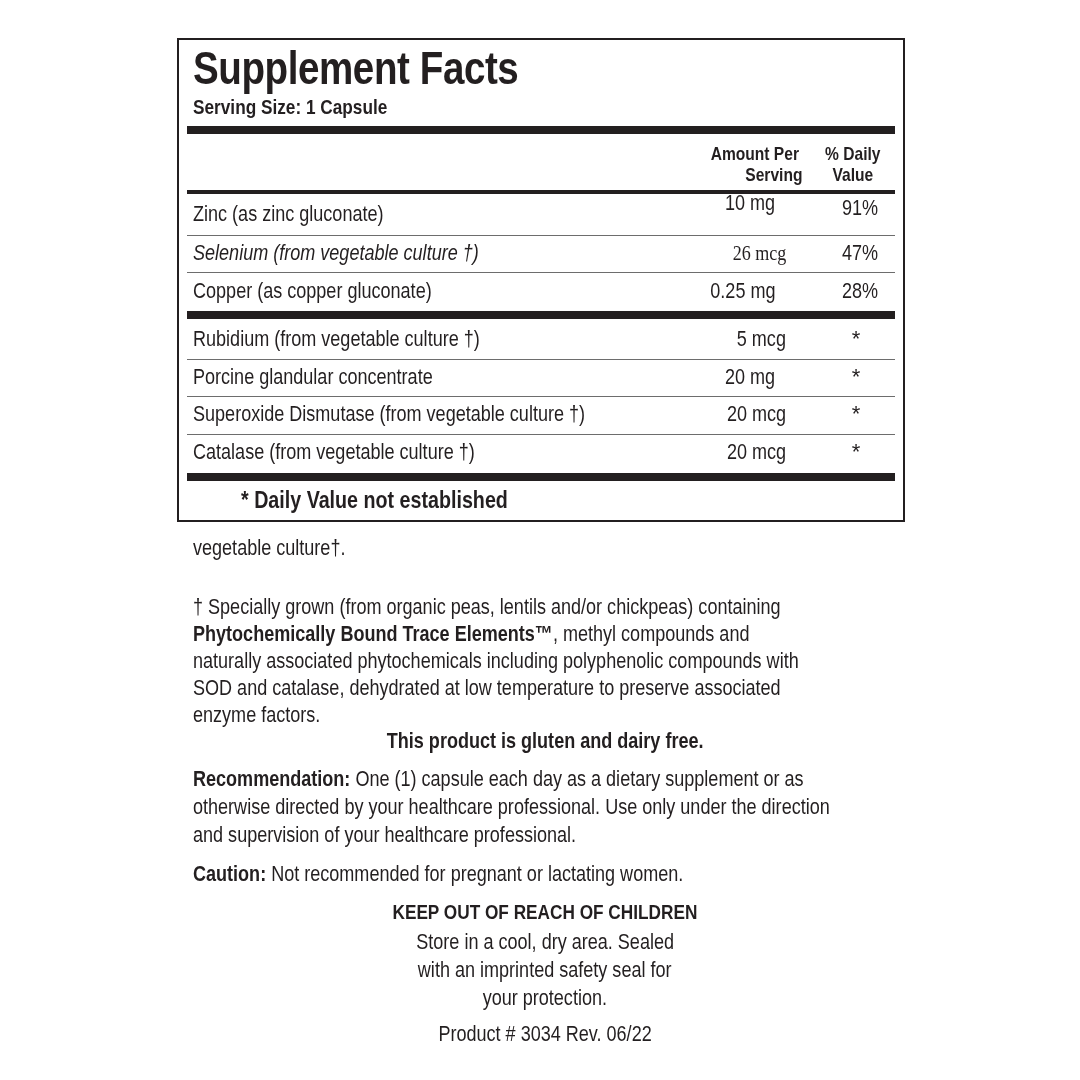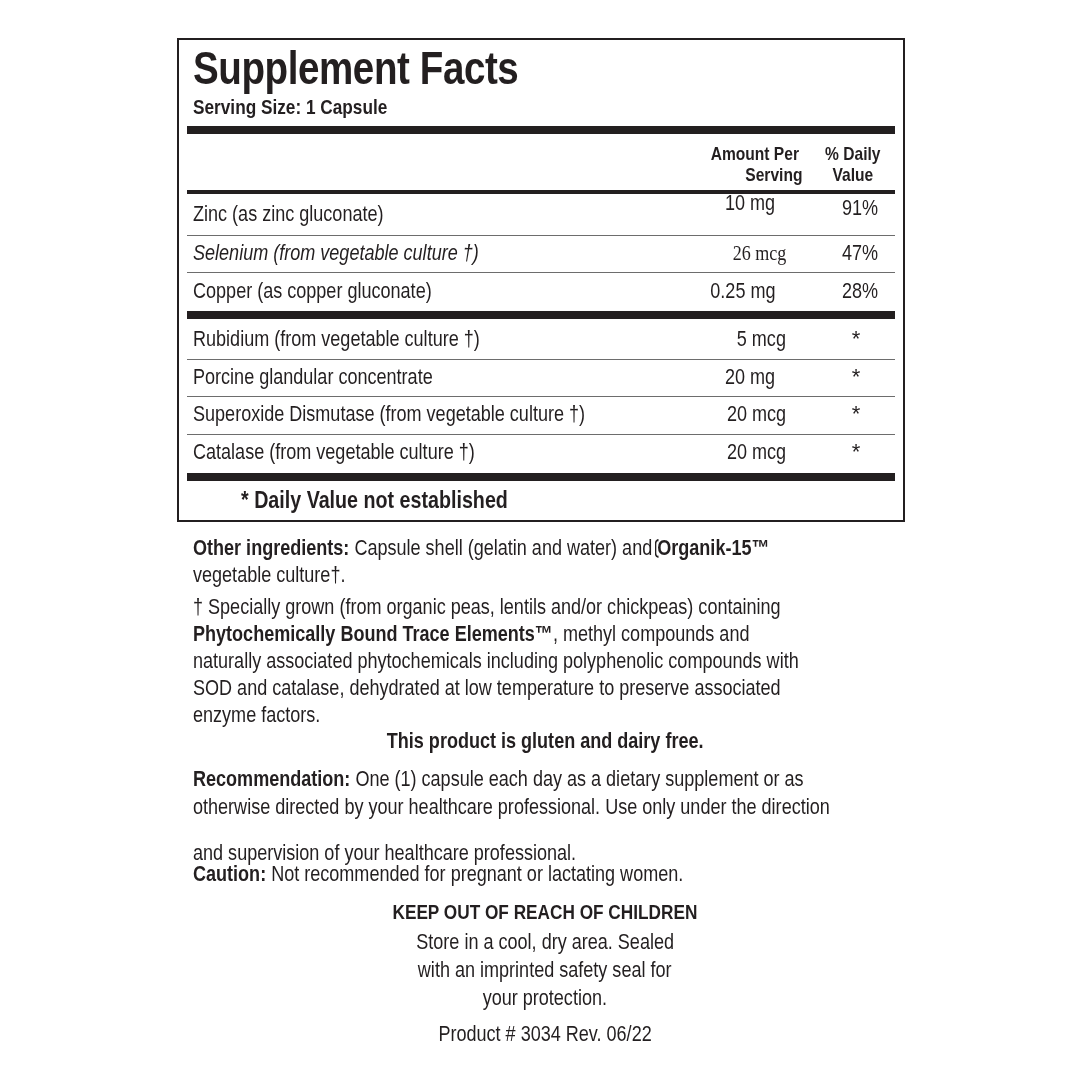--- a/index.html
+++ b/index.html
@@ -97,40 +97,39 @@
 <div class="row-amt" style="left:640px;top:439px;width:146px;"><span class="cond-r">20 mcg</span></div>
 <div class="row-dv" style="left:846px;top:439px;width:20px;text-align:center;"><span>*</span></div>
 
 <div class="bar" style="top:473px;height:8px;"></div>
 
 <div class="footnote">
   <span class="cond">* Daily Value not established</span>
 </div>
 
 <div class="para" style="top:534px;">
-  <span class="line"><span class="cond"><b>Other ingredients:</b><span> Capsule shell (gelatin and water) and </span><b><span class="organik-o">O</span><span>rganik-15™</span></b></span></span>
   <span class="line"><span class="cond">vegetable culture†.</span></span>
 </div>
 
 <div class="para" style="top:593px;">
   <span class="line"><span class="cond">† Specially grown (from organic peas, lentils and/or chickpeas) containing</span></span>
   <span class="line"><span class="cond"><b>Phytochemically Bound Trace Elements™</b><span>, methyl compounds and</span></span></span>
   <span class="line"><span class="cond">naturally associated phytochemicals including polyphenolic compounds with</span></span>
   <span class="line"><span class="cond">SOD and catalase, dehydrated at low temperature to preserve associated</span></span>
   <span class="line"><span class="cond">enzyme factors.</span></span>
 </div>
 
 <div class="center-line" style="top:727px;font-weight:bold;">
   <span class="cond-c">This product is gluten and dairy free.</span>
 </div>
 
 <div class="para" style="top:765px;width:800px;">
   <span class="line" style="height:28px;"><span class="cond"><b>Recommendation:</b><span> One (1) capsule each day as a dietary supplement or as</span></span></span>
   <span class="line" style="height:28px;"><span class="cond">otherwise directed by your healthcare professional. Use only under the direction</span></span>
-  <span class="line" style="height:28px;margin-top:18px;"><span class="cond">and supervision of your healthcare professional.</span></span>
+  <span class="line" style="height:28px;"><span class="cond">and supervision of your healthcare professional.</span></span>
 </div>
 
 <div class="para" style="top:860px;">
   <span class="line"><span class="cond"><b>Caution:</b><span> Not recommended for pregnant or lactating women.</span></span></span>
 </div>
 
 <div class="center-line" style="top:898px;font-weight:bold;font-size:21px;">
   <span class="cond-c">KEEP OUT OF REACH OF CHILDREN</span>
 </div>
 <div class="center-line" style="top:928px;">

